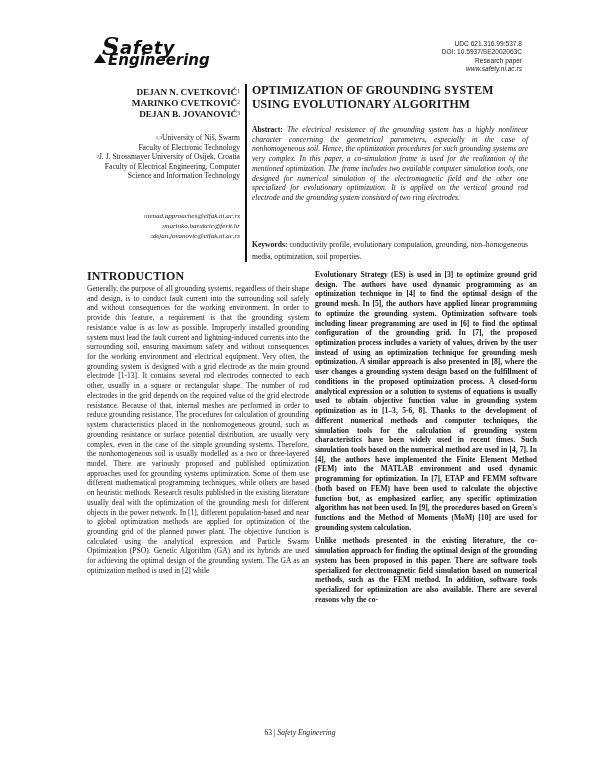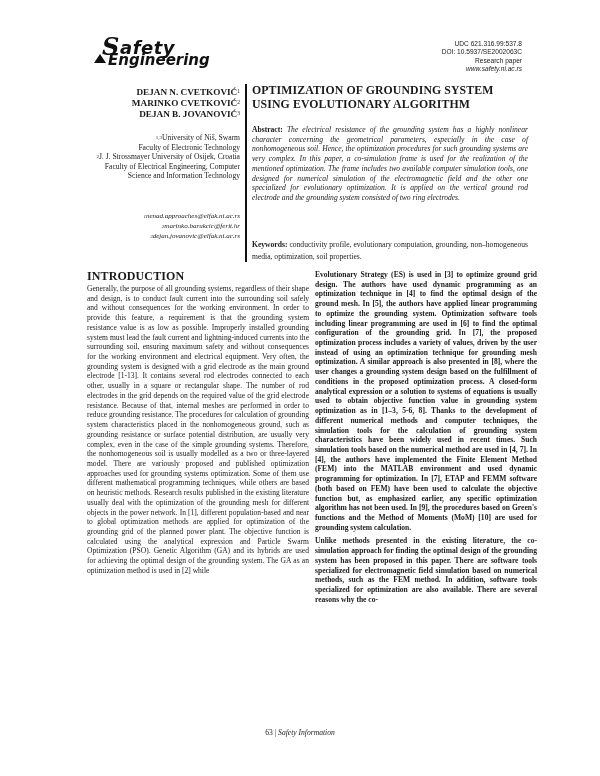--- a/index.html
+++ b/index.html
@@ -134,14 +134,14 @@
   <div class="section-heading">INTRODUCTION</div>
   <p>Generally, the purpose of all grounding systems, regardless of their shape and design, is to conduct fault current into the surrounding soil safely and without consequences for the working environment. In order to provide this feature, a requirement is that the grounding system resistance value is as low as possible. Improperly installed grounding system must lead the fault current and lightning-induced currents into the surrounding soil, ensuring maximum safety and without consequences for the working environment and electrical equipment. Very often, the grounding system is designed with a grid electrode as the main ground electrode [1-13]. It contains several rod electrodes connected to each other, usually in a square or rectangular shape. The number of rod electrodes in the grid depends on the required value of the grid electrode resistance. Because of that, internal meshes are performed in order to reduce grounding resistance. The procedures for calculation of grounding system characteristics placed in the nonhomogeneous ground, such as grounding resistance or surface potential distribution, are usually very complex, even in the case of the simple grounding systems. Therefore, the nonhomogeneous soil is usually modelled as a two or three-layered model. There are variously proposed and published optimization approaches used for grounding systems optimization. Some of them use different mathematical programming techniques, while others are based on heuristic methods. Research results published in the existing literature usually deal with the optimization of the grounding mesh for different objects in the power network. In [1], different population-based and near to global optimization methods are applied for optimization of the grounding grid of the planned power plant. The objective function is calculated using the analytical expression and Particle Swarm Optimization (PSO). Genetic Algorithm (GA) and its hybrids are used for achieving the optimal design of the grounding system. The GA as an optimization method is used in [2] while</p>
 </div>
 
 <div class="col col-right">
   <p>Evolutionary Strategy (ES) is used in [3] to optimize ground grid design. The authors have used dynamic programming as an optimization technique in [4] to find the optimal design of the ground mesh. In [5], the authors have applied linear programming to optimize the grounding system. Optimization software tools including linear programming are used in [6] to find the optimal configuration of the grounding grid. In [7], the proposed optimization process includes a variety of values, driven by the user instead of using an optimization technique for grounding mesh optimization. A similar approach is also presented in [8], where the user changes a grounding system design based on the fulfillment of conditions in the proposed optimization process. A closed-form analytical expression or a solution to systems of equations is usually used to obtain objective function value in grounding system optimization as in [1–3, 5-6, 8]. Thanks to the development of different numerical methods and computer techniques, the simulation tools for the calculation of grounding system characteristics have been widely used in recent times. Such simulation tools based on the numerical method are used in [4, 7]. In [4], the authors have implemented the Finite Element Method (FEM) into the MATLAB environment and used dynamic programming for optimization. In [7], ETAP and FEMM software (both based on FEM) have been used to calculate the objective function but, as emphasized earlier, any specific optimization algorithm has not been used. In [9], the procedures based on Green's functions and the Method of Moments (MoM) [10] are used for grounding system calculation.</p>
   <p>Unlike methods presented in the existing literature, the co-simulation approach for finding the optimal design of the grounding system has been proposed in this paper. There are software tools specialized for electromagnetic field simulation based on numerical methods, such as the FEM method. In addition, software tools specialized for optimization are also available. There are several reasons why the co-</p>
 </div>
 
 <div class="footer">
-  <span>63</span><span> | </span><span class="journal">Safety Information</span>
+  <span>63</span><span> | </span><span class="journal">Safety Engineering</span>
 </div>
 
 </body></html>

